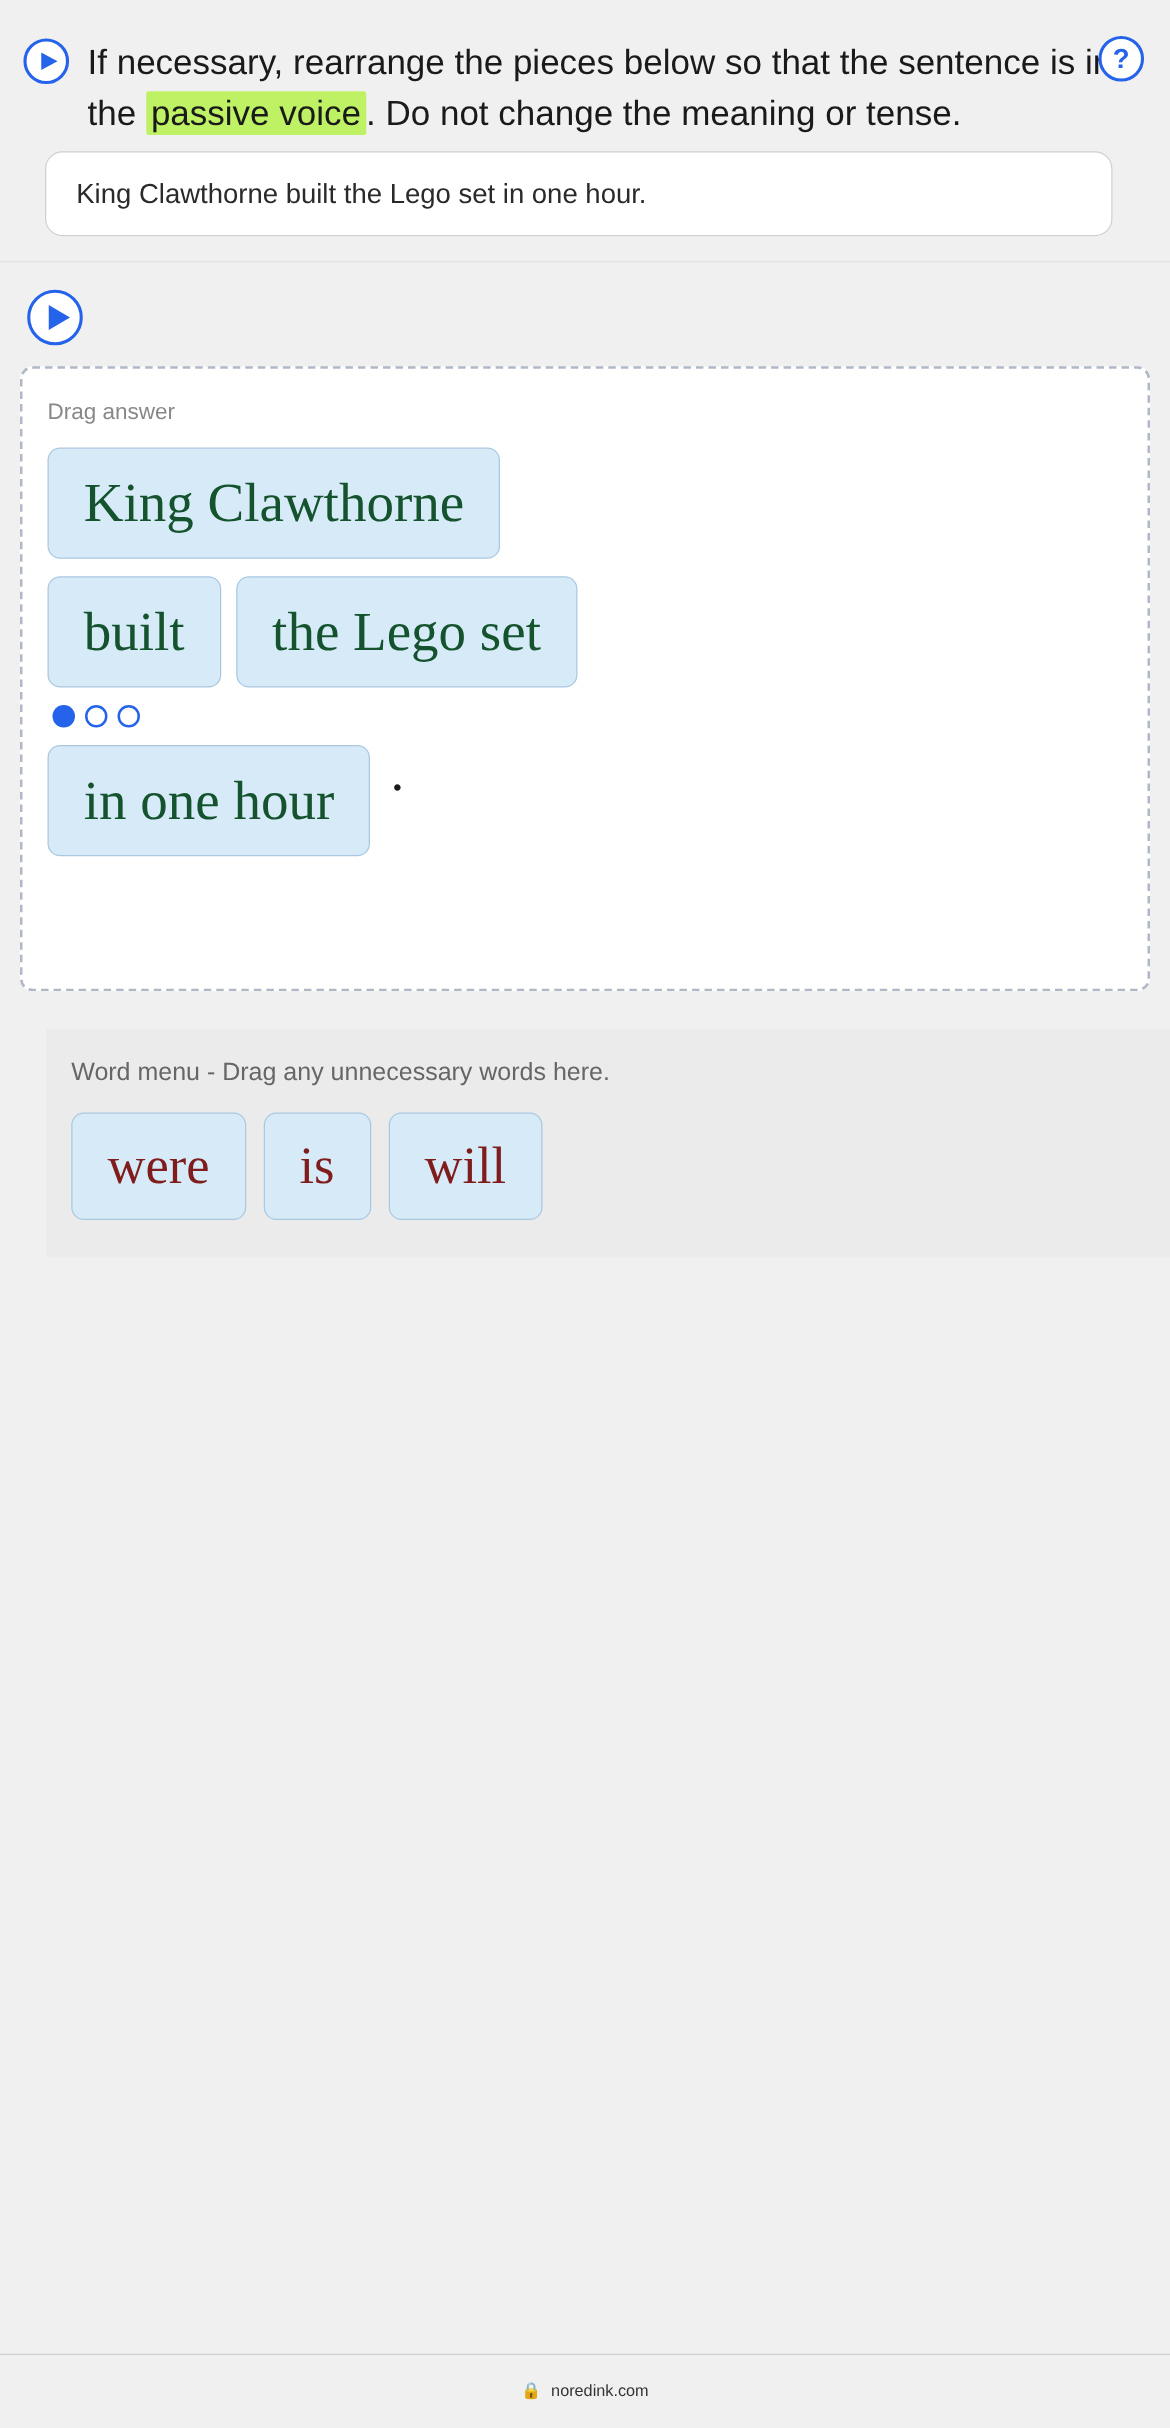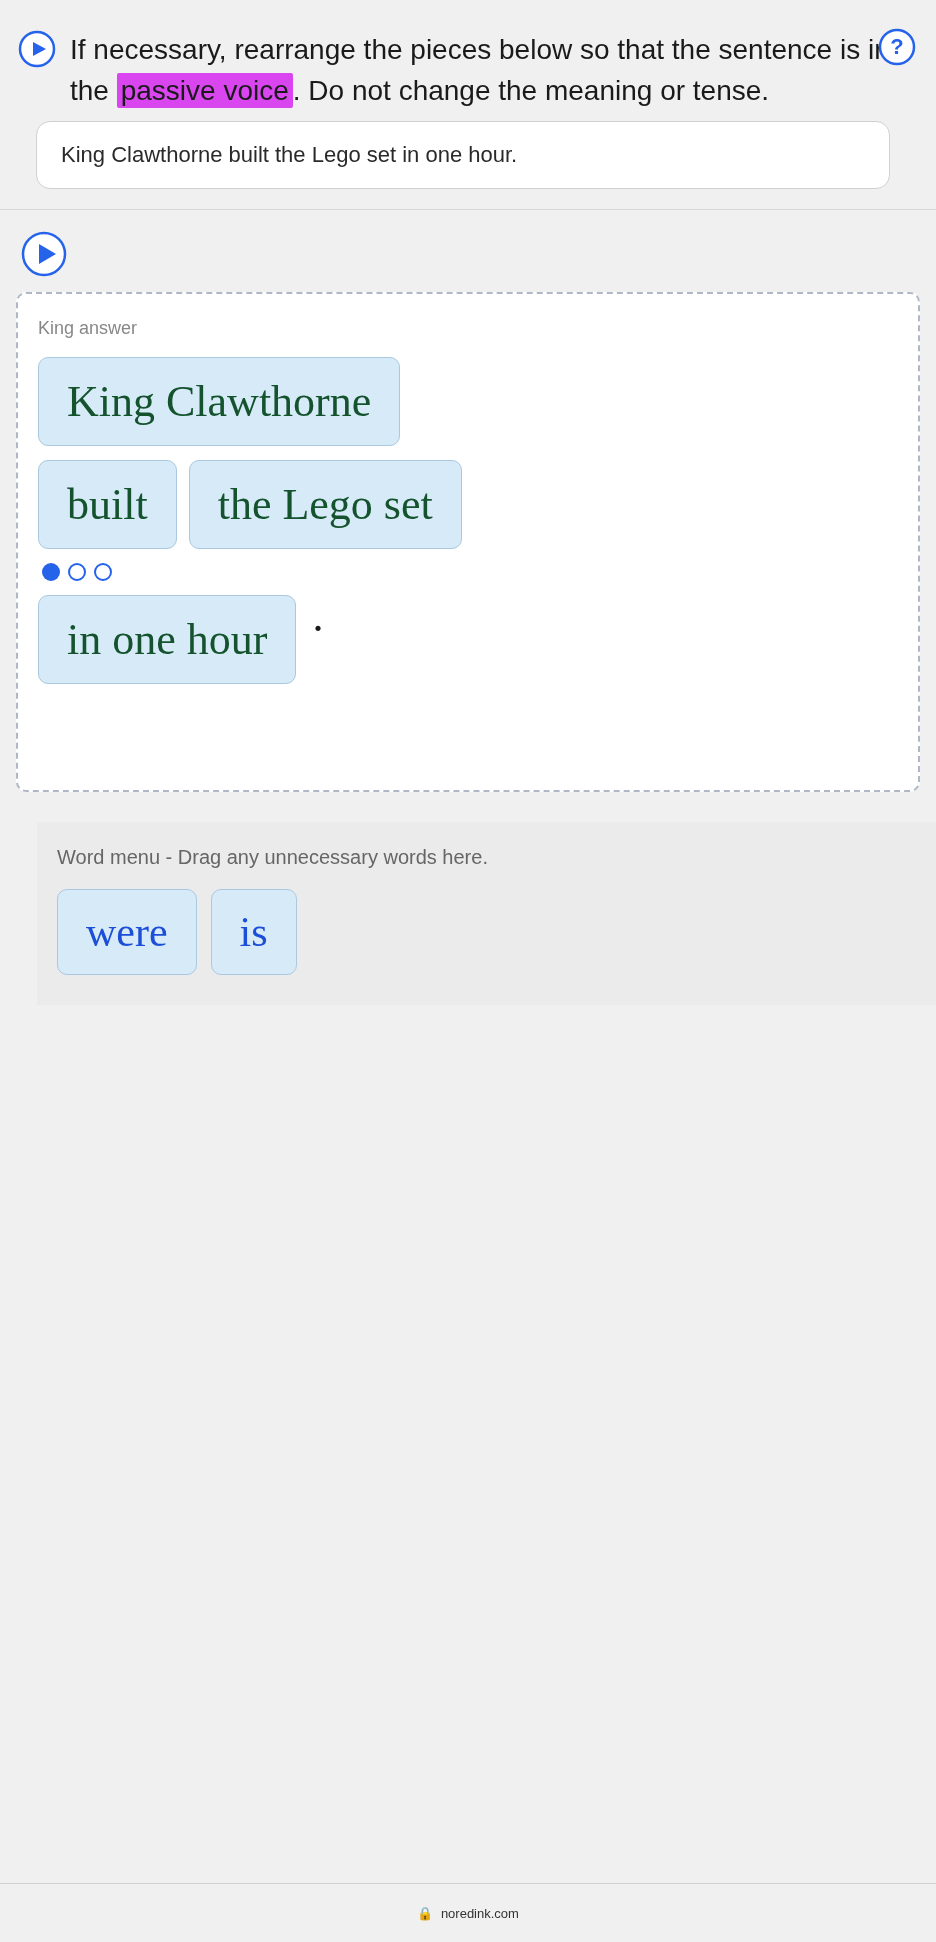--- a/index.html
+++ b/index.html
@@ -24,21 +24,21 @@
     }
 
     .instruction-text {
       font-size: 28px;
       line-height: 1.45;
       color: #1a1a1a;
       font-family: Arial, sans-serif;
     }
 
     .highlight {
-      background-color: #d946ef;
+      background-color: #bef264;
       padding: 2px 4px;
       border-radius: 2px;
     }
 
     .sentence-box {
       background-color: #ffffff;
       border: 1px solid #d0d0d0;
       border-radius: 14px;
       padding: 20px 24px;
       margin: 10px 16px 0 16px;
@@ -147,21 +147,21 @@
       flex-wrap: wrap;
     }
 
     .word-chip-menu {
       background-color: #d6eaf8;
       border: 1px solid #aac8e0;
       border-radius: 10px;
       padding: 18px 28px;
       font-size: 42px;
       font-family: Georgia, serif;
-      color: #1d4ed8;
+      color: #7f1d1d;
       cursor: grab;
     }
 
     .footer {
       background-color: #f0f0f0;
       padding: 20px;
       text-align: center;
       margin-top: auto;
       border-top: 1px solid #d0d0d0;
     }
@@ -219,21 +219,21 @@
 <div class="play-section">
   <span>
     <svg width="48" height="48" viewBox="0 0 48 48" fill="none" xmlns="http://www.w3.org/2000/svg">
       <circle cx="24" cy="24" r="21" stroke="#2563eb" stroke-width="2.5" fill="white"></circle>
       <polygon points="19,14 36,24 19,34" fill="#2563eb"></polygon>
     </svg>
   </span>
 </div>
 
 <div class="answer-area">
-  <div class="your-answer-label">King answer</div>
+  <div class="your-answer-label">Drag answer</div>
 
   <div class="word-row">
     <div class="word-chip large">King Clawthorne</div>
   </div>
 
   <div class="word-row">
     <div class="word-chip large">built</div>
     <div class="word-chip large">the Lego set</div>
   </div>
 
@@ -249,20 +249,21 @@
   </div>
 </div>
 
 <div style="height:30px;background:#f0f0f0;"></div>
 
 <div class="word-menu-section">
   <div class="word-menu-label">Word menu - Drag any unnecessary words here.</div>
   <div class="word-menu-chips">
     <div class="word-chip-menu">were</div>
     <div class="word-chip-menu">is</div>
+    <div class="word-chip-menu">will</div>
   </div>
 </div>
 
 <div class="spacer"></div>
 
 <div class="footer">
   <span class="footer-text">
     <span class="lock-icon">🔒</span>
     <span>noredink.com</span>
   </span>

